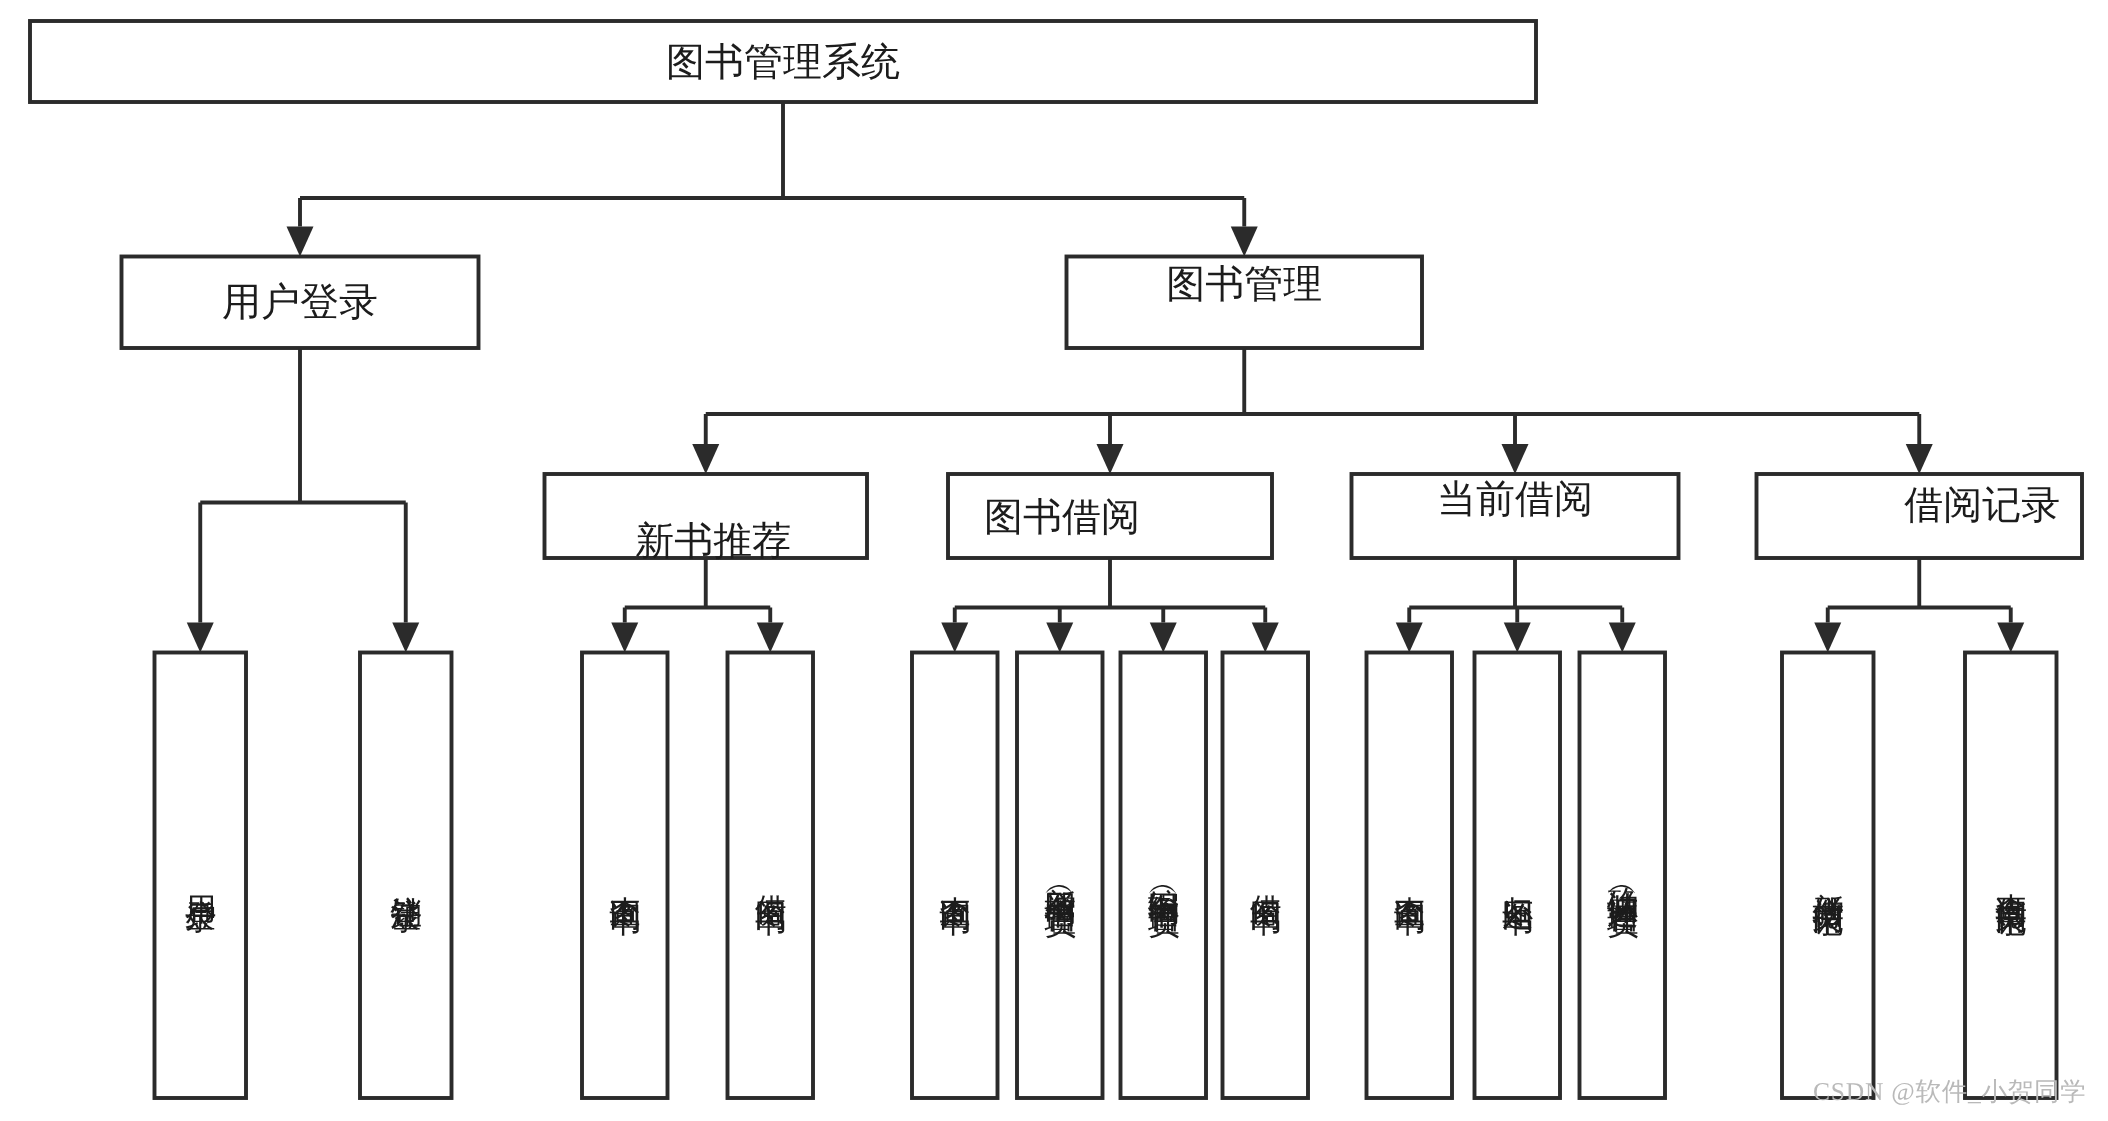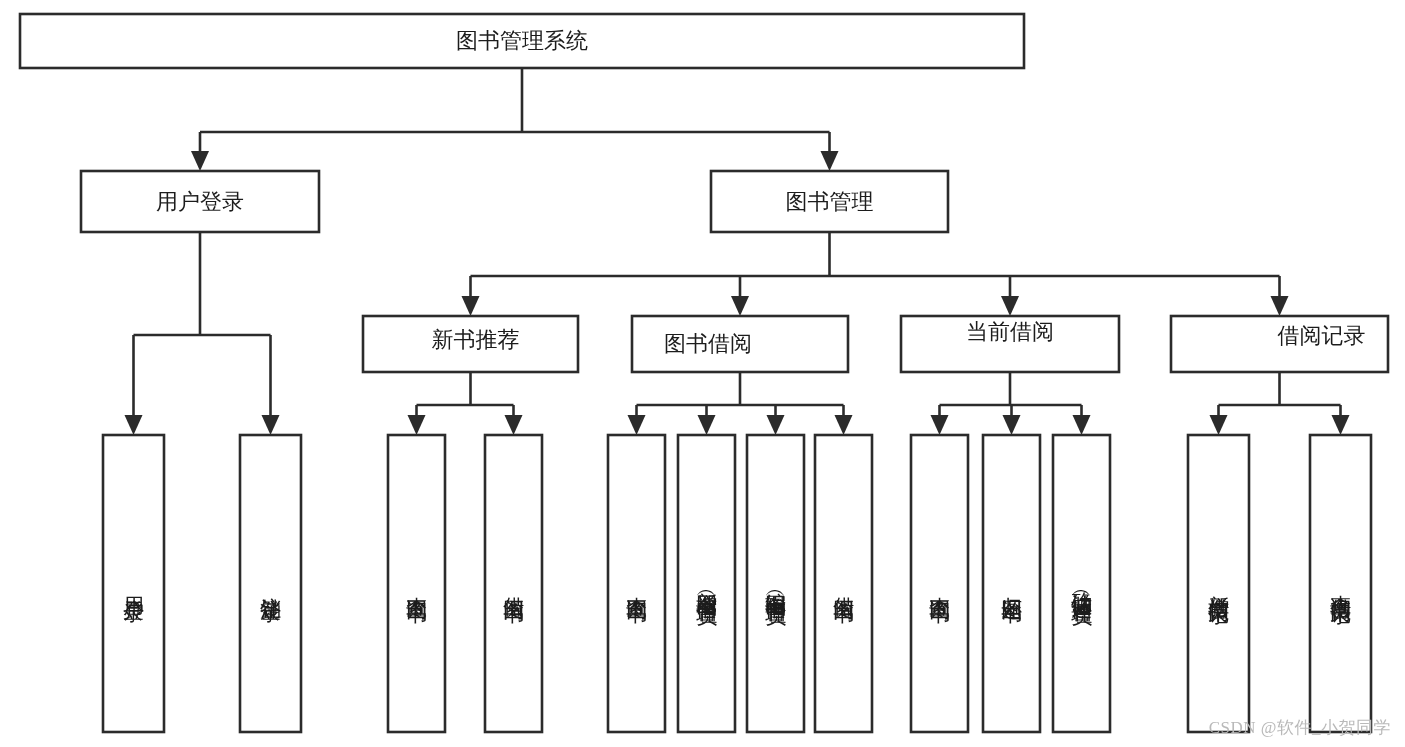--- a/index.html
+++ b/index.html
@@ -56,21 +56,21 @@
     color: #1c1c1c;
     white-space: nowrap;
     pointer-events: none;
   }
   .htext-wrap {
     position: absolute;
     display: flex;
     align-items: center;
     justify-content: center;
     font-family: "DejaVu Sans", "Liberation Sans", sans-serif;
-    font-size: 22px;
+    font-size: 26px;
     color: #1c1c1c;
     white-space: nowrap;
     pointer-events: none;
   }
   #watermark {
     position: absolute;
     right: 14px;
     bottom: 8px;
     font-family: Liberation Serif, serif;
     font-size: 17px;
@@ -159,22 +159,22 @@
         <rect x="983" y="435" width="57" height="297" class="node-box"></rect>
         <rect x="1053" y="435" width="57" height="297" class="node-box"></rect>
         <rect x="1188" y="435" width="61" height="297" class="node-box"></rect>
         <rect x="1310" y="435" width="61" height="297" class="node-box"></rect>
       </g>
   </svg>
 
   <div id="labels">
       <div class="htext-wrap" style="left: 20px; top: 14px; width: 1004px; height: 54px;">图书管理系统</div>
       <div class="htext-wrap" style="left: 81px; top: 171px; width: 238px; height: 61px;">用户登录</div>
-      <div class="htext-wrap" style="left: 711px; top: 171px; width: 237px; height: 61px; border-radius: 16px;">图书管理</div>
-      <div class="htext-wrap" style="left: 363px; top: 312px; width: 225px; height: 56px;">新书推荐</div>
+      <div class="htext-wrap" style="left: 711px; top: 159px; width: 237px; height: 61px; border-radius: 16px;">图书管理</div>
+      <div class="htext-wrap" style="left: 363px; top: 332px; width: 225px; height: 56px;">新书推荐</div>
       <div class="htext-wrap" style="left: 600px; top: 316px; width: 216px; height: 56px;">图书借阅</div>
       <div class="htext-wrap" style="left: 901px; top: 304px; width: 218px; height: 56px;">当前借阅</div>
       <div class="htext-wrap" style="left: 1213px; top: 316px; width: 217px; height: 40px;">借阅记录</div>
       <div class="vtext-wrap" style="left: 103px; top: 435px; width: 61px; height: 297px;">用户登录</div>
       <div class="vtext-wrap" style="left: 240px; top: 435px; width: 61px; height: 297px;">注销登录</div>
       <div class="vtext-wrap" style="left: 388px; top: 435px; width: 57px; height: 297px;">查询图书</div>
       <div class="vtext-wrap" style="left: 485px; top: 435px; width: 57px; height: 297px;">借阅图书</div>
       <div class="vtext-wrap" style="left: 608px; top: 435px; width: 57px; height: 297px;">查询图书</div>
       <div class="vtext-wrap" style="left: 678px; top: 435px; width: 57px; height: 297px;">新增图书（管理员）</div>
       <div class="vtext-wrap" style="left: 747px; top: 435px; width: 57px; height: 297px;">编辑图书（管理员）</div>

